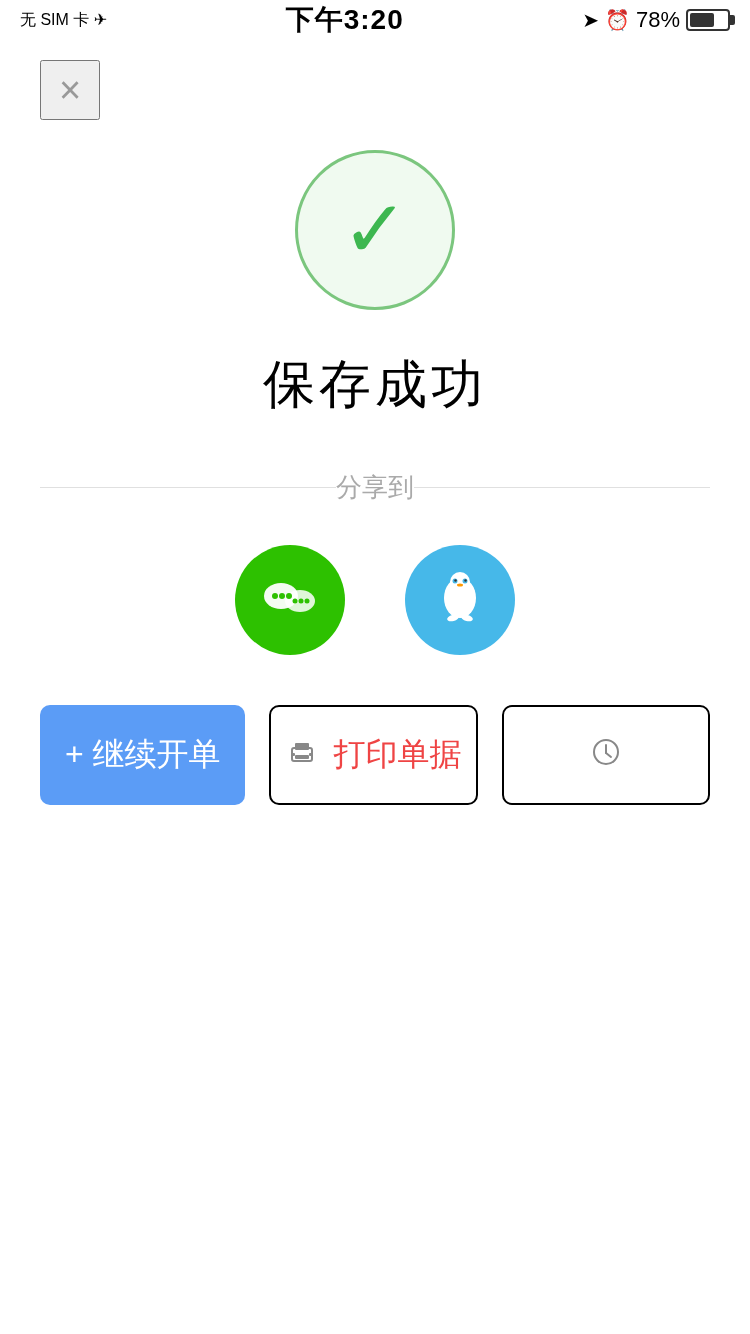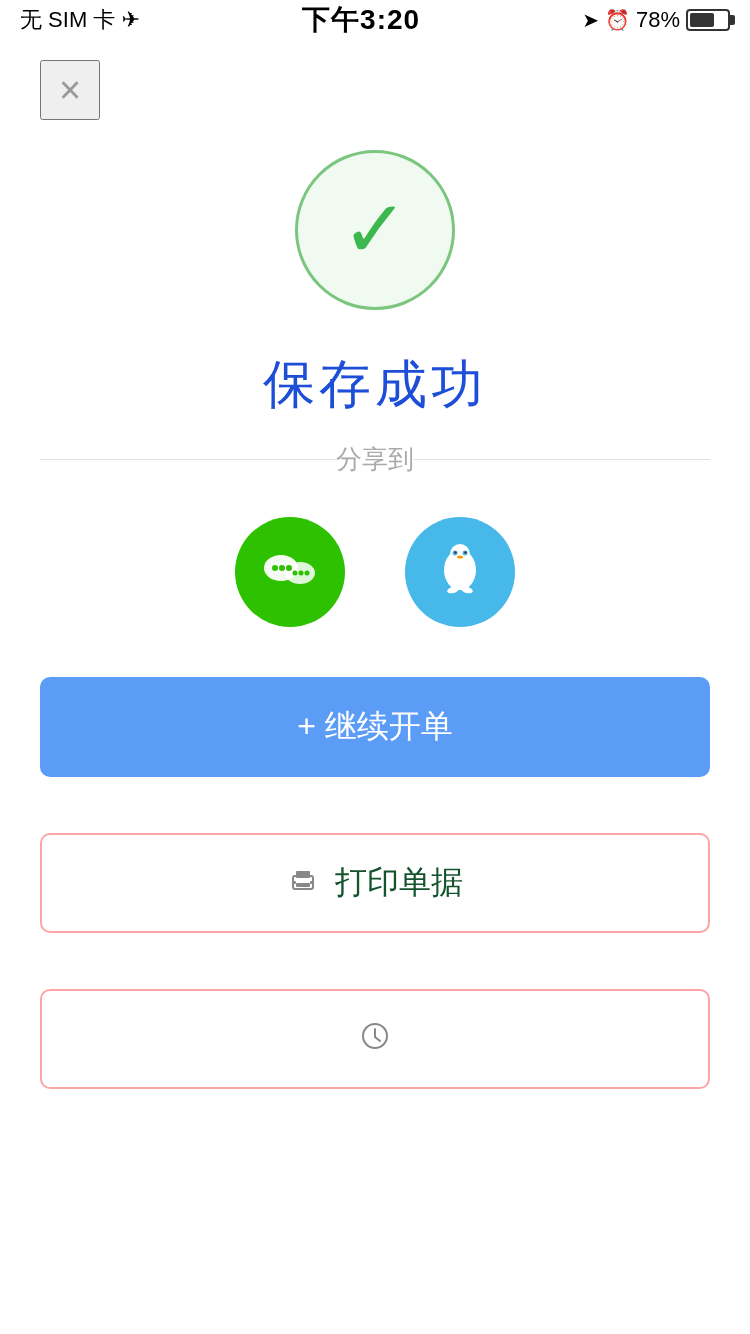--- a/index.html
+++ b/index.html
@@ -23,21 +23,21 @@
       align-items: center;
       justify-content: space-between;
       padding: 0 20px;
       font-size: 24px;
       font-weight: 500;
     }
     .status-left {
       display: flex;
       align-items: flex-end;
       gap: 8px;
-      font-size: 22px;
+      font-size: 16px;
     }
     .status-center {
       font-size: 28px;
       font-weight: 600;
       letter-spacing: 1px;
     }
     .status-right {
       display: flex;
       align-items: center;
       gap: 6px;
@@ -113,22 +113,22 @@
     .checkmark {
       font-size: 80px;
       color: #3db750;
       line-height: 1;
     }
 
     
     .success-title {
       font-size: 52px;
       font-weight: 400;
-      color: #1d4ed8;
-      margin-bottom: 22px;
+      color: #000000;
+      margin-bottom: 50px;
       letter-spacing: 4px;
     }
 
     
     .share-section {
       width: 100%;
       margin-bottom: 50px;
     }
     .share-divider {
       display: flex;
@@ -170,44 +170,42 @@
     .wechat-svg, .qq-svg {
       width: 64px;
       height: 64px;
       fill: white;
     }
 
     
     .action-buttons {
       width: 100%;
       display: flex;
-      flex-direction: column;
-      gap: 40px;
+      gap: 24px;
     }
     .action-btn {
       width: 100%;
       height: 100px;
       border-radius: 10px;
       display: flex;
       align-items: center;
       justify-content: center;
       gap: 16px;
       cursor: pointer;
       font-size: 32px;
     }
     .action-btn.primary {
       background: #5b9cf6;
       border: none;
       color: #fff;
     }
     .action-btn.secondary {
       background: #fff;
-      border: 2px solid #fca5a5;
-      color: #14532d;
-      margin-top: 16px;
+      border: 2px solid #000000;
+      color: #ef4444;
     }
     .btn-icon {
       font-size: 30px;
     }
     .btn-label {
       font-size: 32px;
     }
   </style>
 </head>
 <body>

